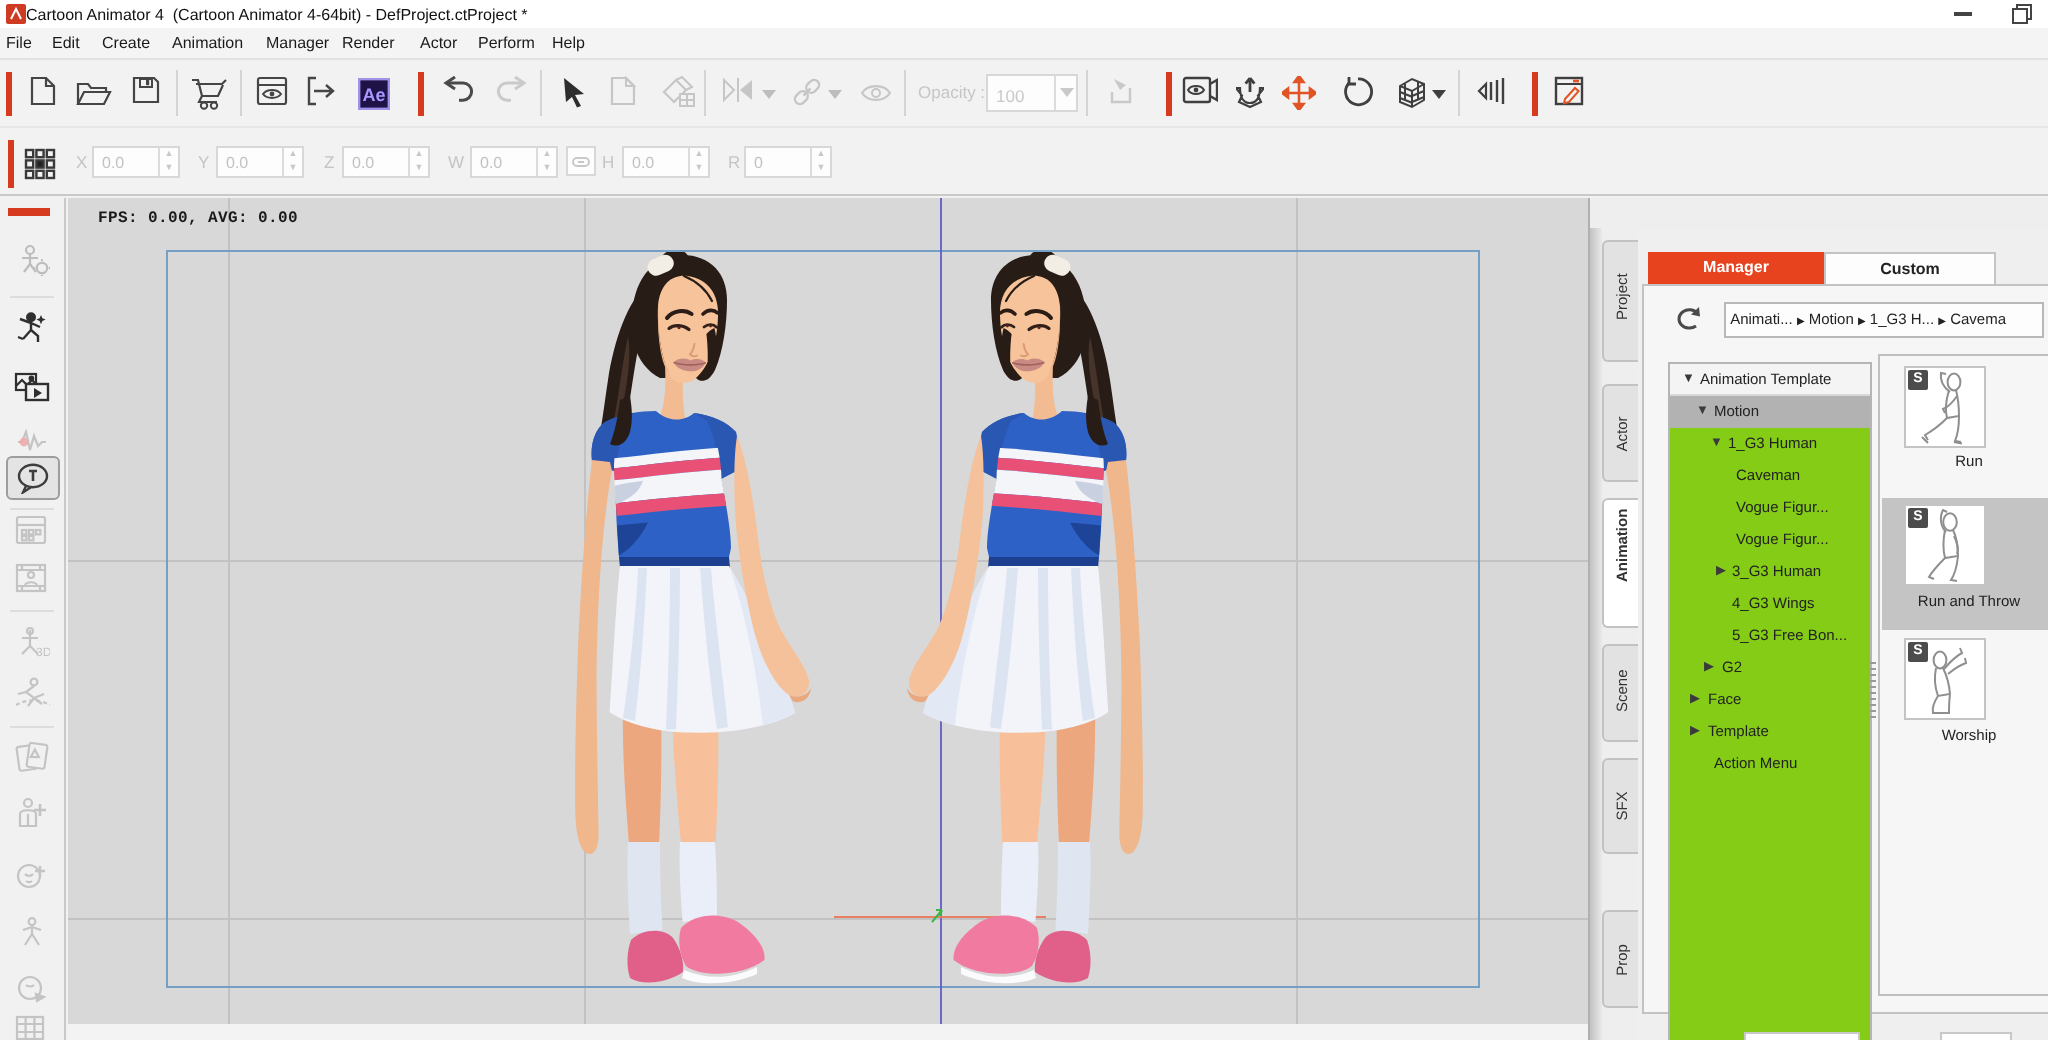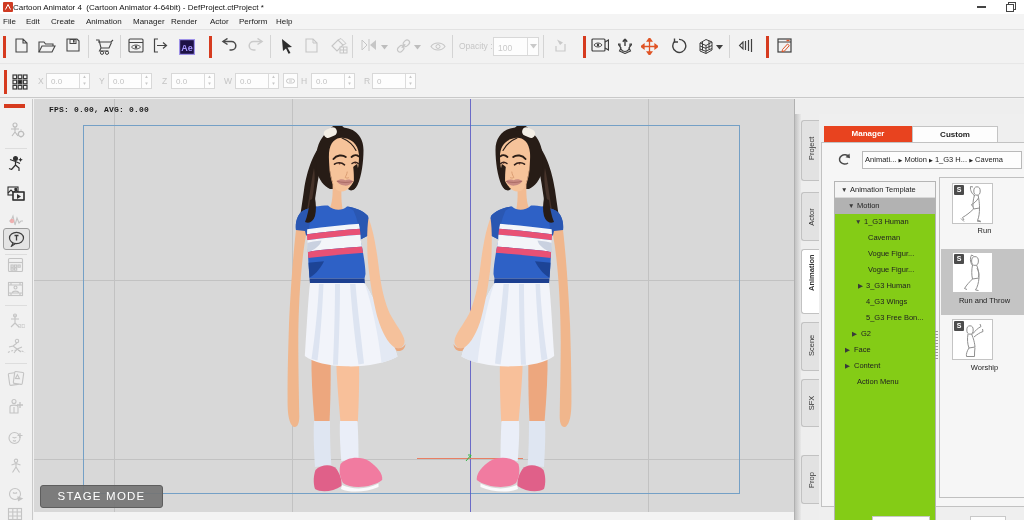--- a/index.html
+++ b/index.html
@@ -411,21 +411,20 @@
   <div class="gridv" style="left:614px"></div>
   <div class="gridh" style="top:181px"></div>
   <div class="gridh" style="top:360px"></div>
   <div id="stage"></div>
   <div id="axis"></div>
   <div id="redline"></div>
   <svg style="position:absolute;left:430px;top:352px" width="12" height="12">
       <path d="M2 10 L7 4 M7 4 l-1 3 M7 4 l-3 0" stroke="#39b54a" stroke-width="1" fill="none"></path>
     </svg>
   <div id="fps">FPS: 0.00, AVG: 0.00</div>
-  <div id="stagemode">STAGE MODE</div>
   <svg width="0" height="0" style="position:absolute">
     <defs>
     <g id="girl">
 
       <path d="M40,16 C30,24 23,44 20,64 C17,84 16,96 12,104 C15,109 22,107 26,99 C30,86 32,62 36,44 C39,30 41,22 40,16 Z" fill="#271c16"></path>
       <path d="M30,42 C27,56 25,76 21,94 C24,90 27,80 29,68 C31,56 31,48 30,42 Z" fill="#46332a"></path>
 
       <path d="M33,46 C28,15 43,1.5 57,1.5 C71.5,1.5 79.5,11 79.5,24 C79.5,36 77.5,50 73.5,59 C71,64 67,66 64,63 L46,63 C40,60 35,54 33,46 Z" fill="#271c16"></path>
 
       <path d="M48.5,56 C49,68 48.5,77 45.5,83 C43,86.5 40,89 37,91 L62,91 C58,86 57,76 57.5,60 Z" fill="#f2bb92"></path>
@@ -568,21 +567,21 @@
         <div class="trow">
             <span class="ar" style="left:17px">▶</span>
             <span class="tx" style="left:26px">G2</span>
           </div>
         <div class="trow">
             <span class="ar" style="left:10px">▶</span>
             <span class="tx" style="left:19px">Face</span>
           </div>
         <div class="trow">
             <span class="ar" style="left:10px">▶</span>
-            <span class="tx" style="left:19px">Content</span>
+            <span class="tx" style="left:19px">Template</span>
           </div>
         <div class="trow">
             <span class="tx" style="left:22px">Action Menu</span>
           </div>
       </div>
       <div id="thumbs">
         <div id="selbg"></div>
         <div class="thumb" style="top:5px"><span class="sbadge">S</span><svg width="39" height="39" viewBox="0 0 39 39">
               <g fill="none" stroke="#8f8f8f" stroke-width="1">
                 <ellipse cx="24" cy="7" rx="3.2" ry="4.2"></ellipse>

